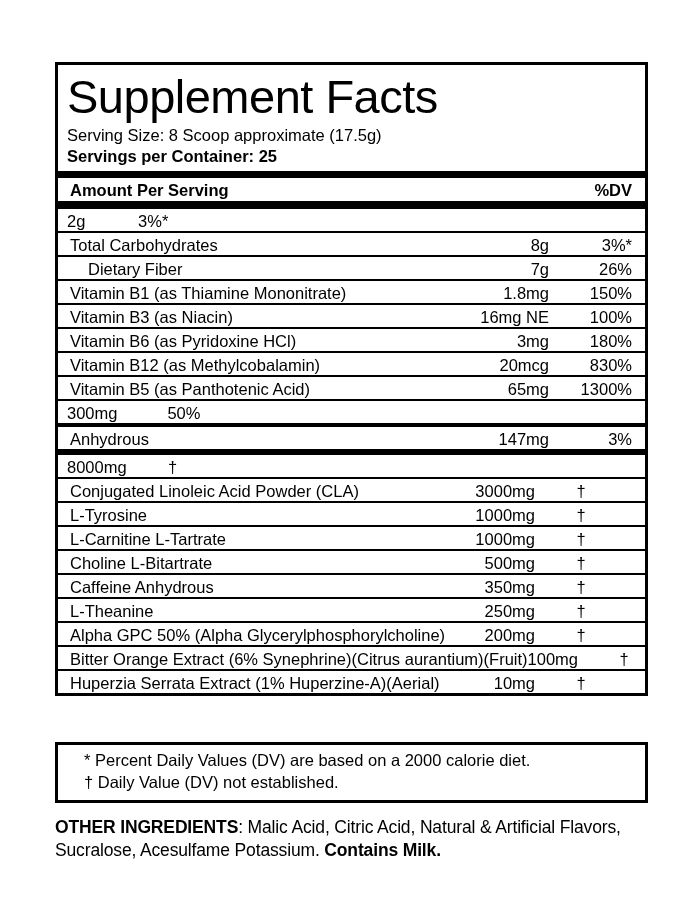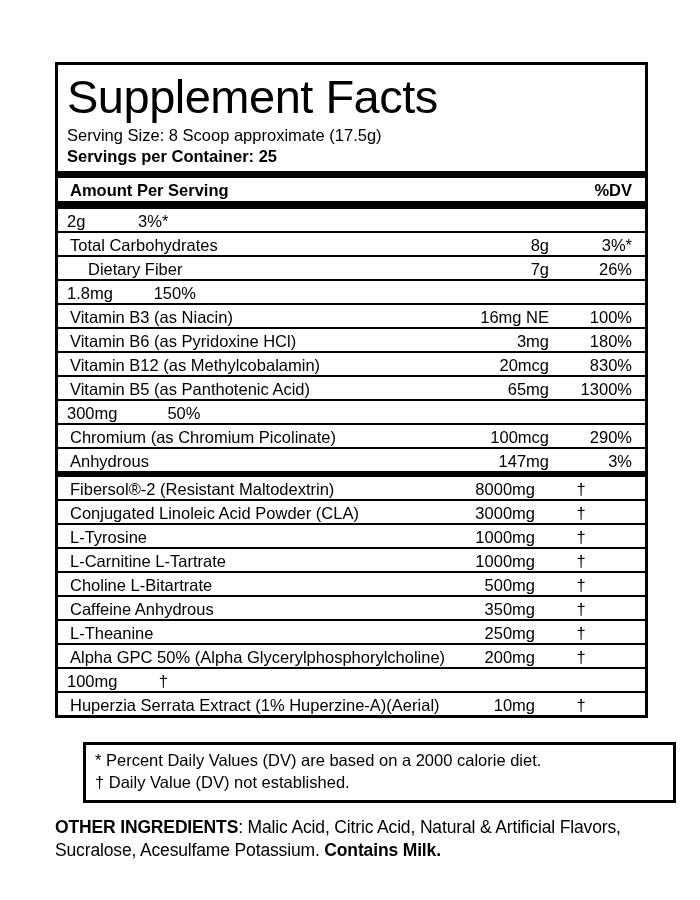--- a/index.html
+++ b/index.html
@@ -126,22 +126,21 @@
   .trow > * { transform: translateY(1px); }
 
   
   .footnote-box {
     position: absolute;
     left: 55px;
     width: 593px;
     box-sizing: border-box;
     border: 3px solid #000;
     background: #fff;
-    padding: 5px 9px 6px 9px;
-    margin-left: 28px;
+    padding: 5px 9px 6px 26px;
   }
   .footnote-line {
     font-size: 16.5px;
     line-height: 1.33;
     white-space: nowrap;
   }
 
   
   .other-ing {
     position: absolute;
@@ -190,20 +189,21 @@
             <span class="rdv">3%*</span>
           </div>
           <div class="rule-thin"></div>
           <div class="trow">
             <span class="rname indent">Dietary Fiber</span>
             <span class="ramt">7g</span>
             <span class="rdv">26%</span>
           </div>
           <div class="rule-thin"></div>
           <div class="trow">
+            <span class="rname">Vitamin B1 (as Thiamine Mononitrate)</span>
             <span class="ramt">1.8mg</span>
             <span class="rdv">150%</span>
           </div>
           <div class="rule-thin"></div>
           <div class="trow">
             <span class="rname">Vitamin B3 (as Niacin)</span>
             <span class="ramt">16mg NE</span>
             <span class="rdv">100%</span>
           </div>
           <div class="rule-thin"></div>
@@ -223,38 +223,32 @@
             <span class="rname">Vitamin B5 (as Panthotenic Acid)</span>
             <span class="ramt">65mg</span>
             <span class="rdv">1300%</span>
           </div>
           <div class="rule-thin"></div>
           <div class="trow">
             <span class="ramt">300mg</span>
             <span class="rdv">50%</span>
           </div>
           <div class="rule-thin"></div>
-          <div class="trow">
-            <span class="rname">Chromium (as Chromium Picolinate)</span>
-            <span class="ramt">100mcg</span>
-            <span class="rdv">290%</span>
-          </div>
           <div class="rule-thin"></div>
           <div class="trow">
             <span class="rname">Anhydrous</span>
             <span class="ramt">147mg</span>
             <span class="rdv">3%</span>
           </div>
         </div>
 
       <div class="rule-mid"></div>
 
       <div id="blend-rows">
           <div class="trow">
-            <span class="rname">Fibersol®-2 (Resistant Maltodextrin)</span>
             <span class="ramt">8000mg</span>
             <span class="rdv dagger">†</span>
           </div>
           <div class="rule-thin"></div>
           <div class="trow">
             <span class="rname">Conjugated Linoleic Acid Powder (CLA)</span>
             <span class="ramt">3000mg</span>
             <span class="rdv dagger">†</span>
           </div>
           <div class="rule-thin"></div>
@@ -288,20 +282,21 @@
             <span class="rdv dagger">†</span>
           </div>
           <div class="rule-thin"></div>
           <div class="trow">
             <span class="rname">Alpha GPC 50% (Alpha Glycerylphosphorylcholine)</span>
             <span class="ramt">200mg</span>
             <span class="rdv dagger">†</span>
           </div>
           <div class="rule-thin"></div>
           <div class="trow">
+            <span class="rname">Bitter Orange Extract (6% Synephrine)(Citrus aurantium)(Fruit)</span>
             <span class="ramt">100mg</span>
             <span class="rdv dagger">†</span>
           </div>
           <div class="rule-thin"></div>
           <div class="trow">
             <span class="rname">Huperzia Serrata Extract (1% Huperzine-A)(Aerial)</span>
             <span class="ramt">10mg</span>
             <span class="rdv dagger">†</span>
           </div>
         </div>

